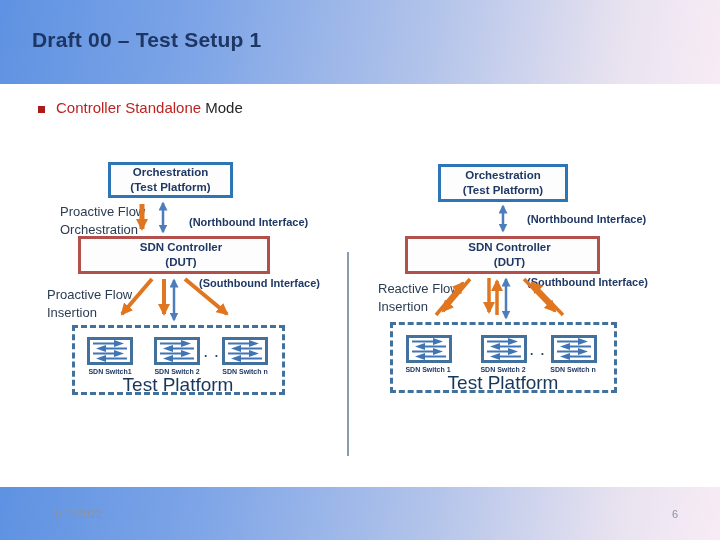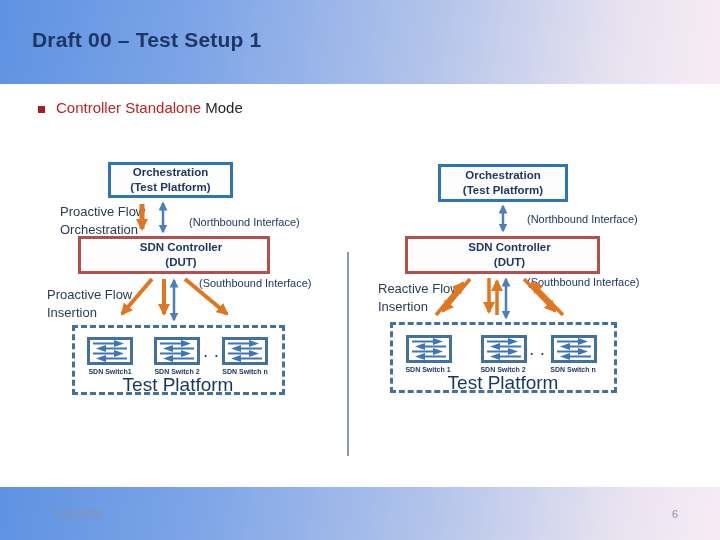--- a/index.html
+++ b/index.html
@@ -23,21 +23,21 @@
   .bullet-text{left:56px;top:99px;font-size:15px;color:#262626;}
   .bullet-text .hl{color:#bb2423;}
   
   .box{
     box-sizing:border-box;background:#fdfdfd;text-align:center;
     color:#1f3864;font-weight:bold;font-size:11.5px;line-height:1.32;
     display:flex;flex-direction:column;justify-content:center;
   }
   .box.blue{border:3px solid #2e75b6;}
   .box.red{border:3px solid #b4504b;padding-left:14px;}
-  .iface{font-size:11px;font-weight:normal;color:#1f3864;white-space:nowrap;}
+  .iface{font-size:11px;font-weight:bold;color:#1f3864;white-space:nowrap;}
   .flowlab{font-size:13px;color:#2b3c52;line-height:1.4;white-space:nowrap;}
   .dashedbox{
     box-sizing:border-box;border:3px dashed #41719c;background:transparent;
   }
   .platform-lab{font-size:19px;color:#17375d;text-align:center;white-space:nowrap;}
   .sw-label{font-size:7px;font-weight:bold;color:#1f3864;text-align:center;white-space:nowrap;}
   .dots{font-size:12px;font-weight:bold;color:#1f3864;letter-spacing:2px;}
   .caption{font-size:15px;font-weight:bold;color:#6b2a29;text-align:center;white-space:nowrap;}
   .overlay{left:0;top:0;pointer-events:none;}
   .footer-text{font-size:11px;color:#8a93a3;margin-left:20px;}

